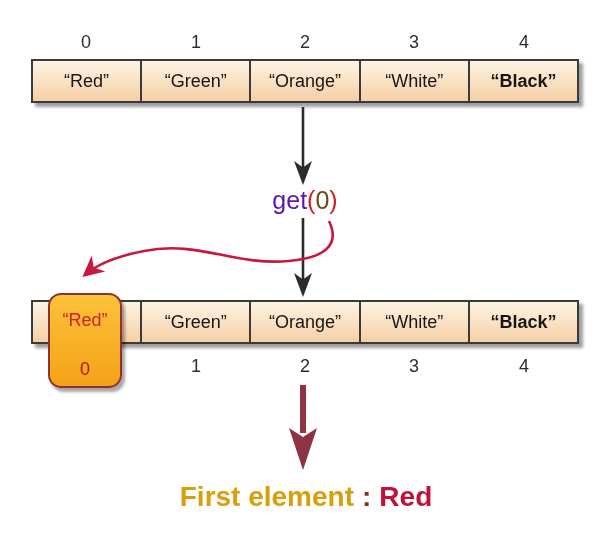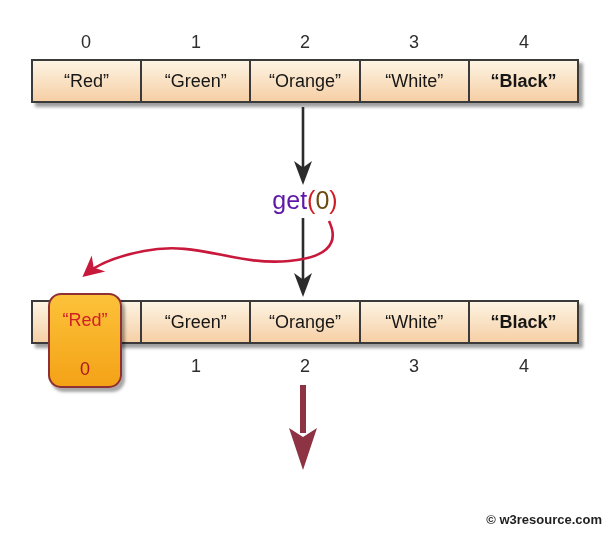--- a/index.html
+++ b/index.html
@@ -131,16 +131,18 @@
   <span class="idx idx-bottom ix1">1</span>
   <span class="idx idx-bottom ix2">2</span>
   <span class="idx idx-bottom ix3">3</span>
   <span class="idx idx-bottom ix4">4</span>
 
   <div class="hl-box">
     <span class="hl-value">“Red”</span>
     <span class="hl-index">0</span>
   </div>
 
+  <div class="result-line">
+    <span class="res-label">First element</span><span class="res-sep">:</span><span class="res-value">Red</span>
+  </div>
 
-  <div class="watermark">© w3resource.com</div>
 
 </div>
 
 </body></html>

